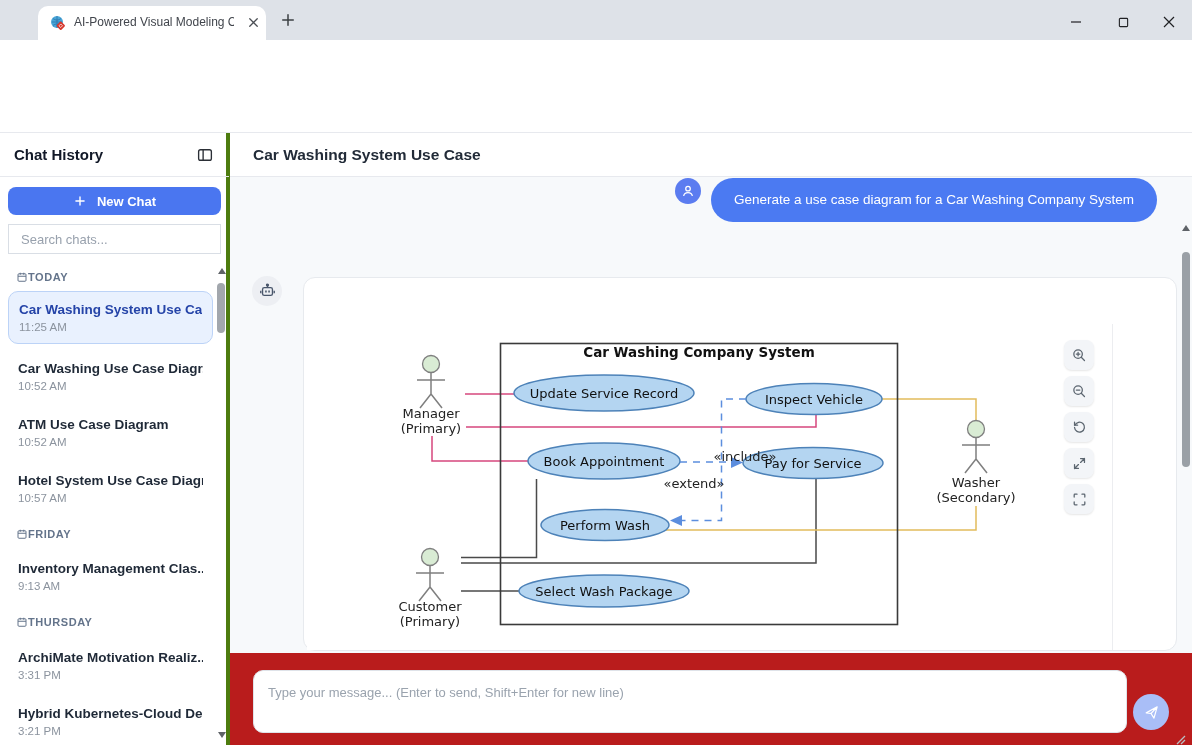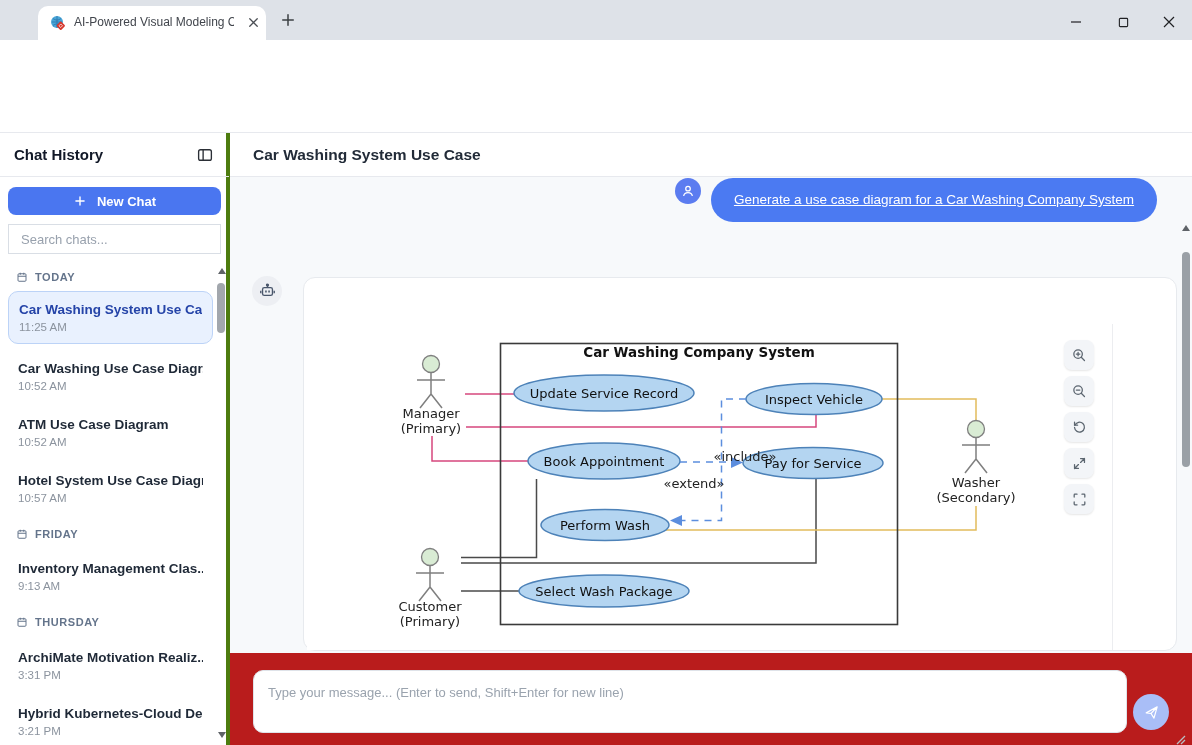--- a/index.html
+++ b/index.html
@@ -26,37 +26,37 @@
   .more-apps { left:1060px; top:95px; width:84px; height:28px; background:#27a376; border:none; border-radius:6px; color:#fff; font-size:13px; font-weight:600; font-family:inherit; }
   .avatar-app { left:1150px; top:94px; width:30px; height:30px; border-radius:50%; background:#8d27a8; color:#fff; font-size:14px; font-weight:700; display:flex; align-items:center; justify-content:center; }
 
   
   .sidebar { left:0; top:133px; width:230px; height:612px; background:#fff; border-right:4px solid #4d7c0f; }
   .sb-header { left:0; top:0; width:229px; height:44px; border-bottom:1px solid #e7e9ee; }
   .sb-title { left:14px; top:13px; font-size:15px; font-weight:700; color:#111827; }
   .new-chat { left:8px; top:54px; width:213px; height:28px; background:#4a76f0; border:none; border-radius:8px; color:#fff; font-size:13px; font-weight:600; font-family:inherit; display:flex; align-items:center; justify-content:center; gap:10px; }
   .search-chats { left:8px; top:91px; width:213px; height:30px; border:1px solid #d9dee5; border-radius:0; font-size:13px; padding:0 12px; color:#333; font-family:inherit; outline:none; }
   .search-chats::placeholder { color:#98a1ad; }
-  .sb-section { left:16px; font-size:11px; font-weight:700; color:#64748b; letter-spacing:.05em; display:flex; align-items:center; gap:7px; }
+  .sb-section { left:16px; font-size:11px; font-weight:700; color:#64748b; letter-spacing:.05em; display:flex; align-items:center; }
   .chat-item { left:8px; width:205px; padding:8px 10px; border-radius:10px; cursor:pointer; }
   .chat-item.selected { background:#e9f1fe; border:1px solid #bcd3f7; padding:10px; }
   .ci-title { font-size:13.5px; font-weight:600; color:#1f2937; white-space:nowrap; overflow:hidden; }
   .chat-item.selected .ci-title { color:#2544a8; }
   .ci-time { font-size:11.5px; color:#8b939e; margin-top:4px; }
   .sb-thumb { left:217px; width:8px; background:#a2a7ad; border-radius:4px; }
   .tri-up { width:0; height:0; border-left:4px solid transparent; border-right:4px solid transparent; border-bottom:6px solid #5f6368; }
   .tri-dn { width:0; height:0; border-left:4px solid transparent; border-right:4px solid transparent; border-top:6px solid #5f6368; }
 
   
   .main { left:230px; top:133px; width:962px; height:612px; background:#fff; }
   .main-titlebar { left:0; top:0; width:962px; height:44px; background:#fff; border-bottom:1px solid #e7e9ee; }
   .main-title { left:23px; top:13px; font-size:15.5px; font-weight:600; color:#222b38; }
   .chat-area { left:0; top:44px; width:962px; height:476px; background:#f7f9fb; }
   .user-avatar { left:445px; top:1px; width:26px; height:26px; border-radius:50%; background:#5b7cf0; display:flex; align-items:center; justify-content:center; }
-  .bubble { left:481px; top:1px; width:446px; height:44px; background:#4b7af2; border-radius:22px; color:#fff; font-size:13.5px; line-height:44px; text-align:center;text-decoration:underline; }
+  .bubble { left:481px; top:1px; width:446px; height:44px; background:#4b7af2; border-radius:22px; color:#fff; font-size:13.5px; line-height:44px; text-align:center; }
   .bot-avatar { left:22px; top:99px; width:30px; height:30px; border-radius:50%; background:#edeff3; display:flex; align-items:center; justify-content:center; }
   .card { left:73px; top:100px; width:874px; height:374px; background:#fff; border:1px solid #e7eaee; border-radius:12px; }
   .tabbar { left:0; top:0; width:872px; height:46px; border-bottom:1px solid #eceef1; }
   .tab-diagram { left:17px; top:14px; font-size:13.5px; font-weight:600; color:#4062e8; cursor:pointer; }
   .tab-underline { left:17px; top:44px; width:55px; height:2px; background:#4062e8; }
   .tab-source { left:95px; top:14px; font-size:13.5px; color:#4b5563; cursor:pointer; }
   .viewport { left:3px; top:46px; width:806px; height:326px; background:#fff; border-right:1px solid #ecedf0; }
   .zbtn { left:760px; width:30px; height:30px; background:#f3f5f8; border:none; border-radius:8px; box-shadow:0 1px 2px rgba(0,0,0,.10); display:flex; align-items:center; justify-content:center; cursor:pointer; }
   .chat-thumb { left:952px; top:75px; width:8px; height:215px; background:#9aa0a6; border-radius:4px; }
   .input-panel { left:0; top:520px; width:962px; height:92px; background:#b91c1c; }

